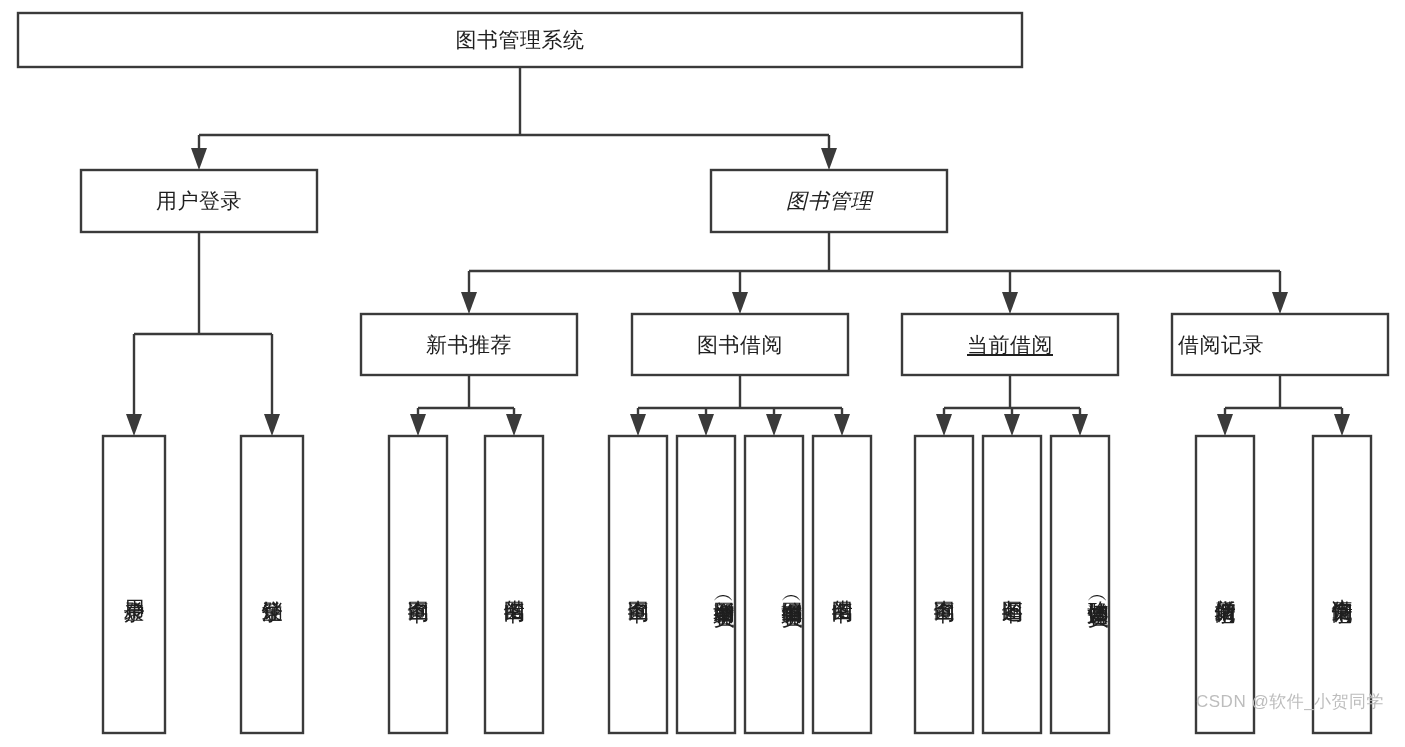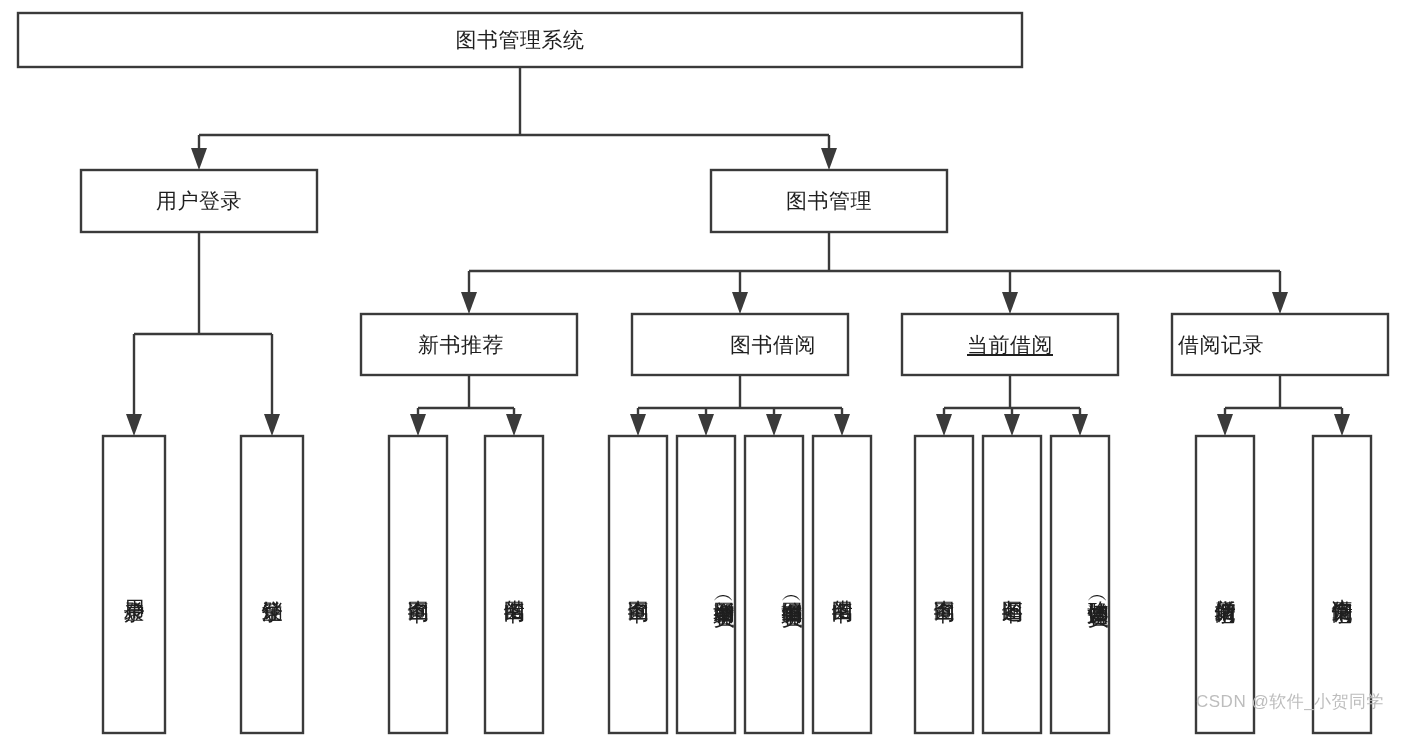--- a/index.html
+++ b/index.html
@@ -158,23 +158,23 @@
         <rect x="983" y="436" width="58" height="297" class="node-box"></rect>
         <rect x="1051" y="436" width="58" height="297" class="node-box"></rect>
         <rect x="1196" y="436" width="58" height="297" class="node-box"></rect>
         <rect x="1313" y="436" width="58" height="297" class="node-box"></rect>
       </g>
   </svg>
 
   <div id="labels-layer">
       <div class="node-label-h" style="left: 18px; top: 13px; width: 1004px; height: 54px;">图书管理系统</div>
       <div class="node-label-h" style="left: 81px; top: 170px; width: 236px; height: 62px;">用户登录</div>
-      <div class="node-label-h" style="left: 711px; top: 170px; width: 236px; height: 62px;">图书管理</div>
-      <div class="node-label-h" style="left: 353px; top: 314px; width: 216px; height: 61px;">新书推荐</div>
-      <div class="node-label-h" style="left: 632px; top: 314px; width: 216px; height: 61px; padding-left: 33px;">图书借阅</div>
+      <div class="node-label-h" style="left: 711px; top: 170px; width: 236px; height: 62px; font-style: italic;">图书管理</div>
+      <div class="node-label-h" style="left: 361px; top: 314px; width: 216px; height: 61px;">新书推荐</div>
+      <div class="node-label-h" style="left: 632px; top: 314px; width: 216px; height: 61px;">图书借阅</div>
       <div class="node-label-h" style="left: 902px; top: 314px; width: 216px; height: 61px; text-decoration: underline;">当前借阅</div>
       <div class="node-label-h" style="left: 1113px; top: 314px; width: 216px; height: 61px;">借阅记录</div>
       <div class="node-label-v" style="left: 103px; top: 436px; width: 62px; height: 297px;">用户登录</div>
       <div class="node-label-v" style="left: 241px; top: 436px; width: 62px; height: 297px;">注销登录</div>
       <div class="node-label-v" style="left: 389px; top: 436px; width: 58px; height: 297px;">查询图书</div>
       <div class="node-label-v" style="left: 485px; top: 436px; width: 58px; height: 297px;">借阅图书</div>
       <div class="node-label-v" style="left: 609px; top: 436px; width: 58px; height: 297px;">查询图书</div>
       <div class="node-label-v top-aligned" style="left: 677px; top: 436px; width: 58px; height: 297px; padding-top: 8px; box-sizing: border-box;">新增图书（管理员）</div>
       <div class="node-label-v top-aligned" style="left: 745px; top: 436px; width: 58px; height: 297px; padding-top: 8px; box-sizing: border-box;">编辑图书（管理员）</div>
       <div class="node-label-v" style="left: 813px; top: 436px; width: 58px; height: 297px;">借阅图书</div>

